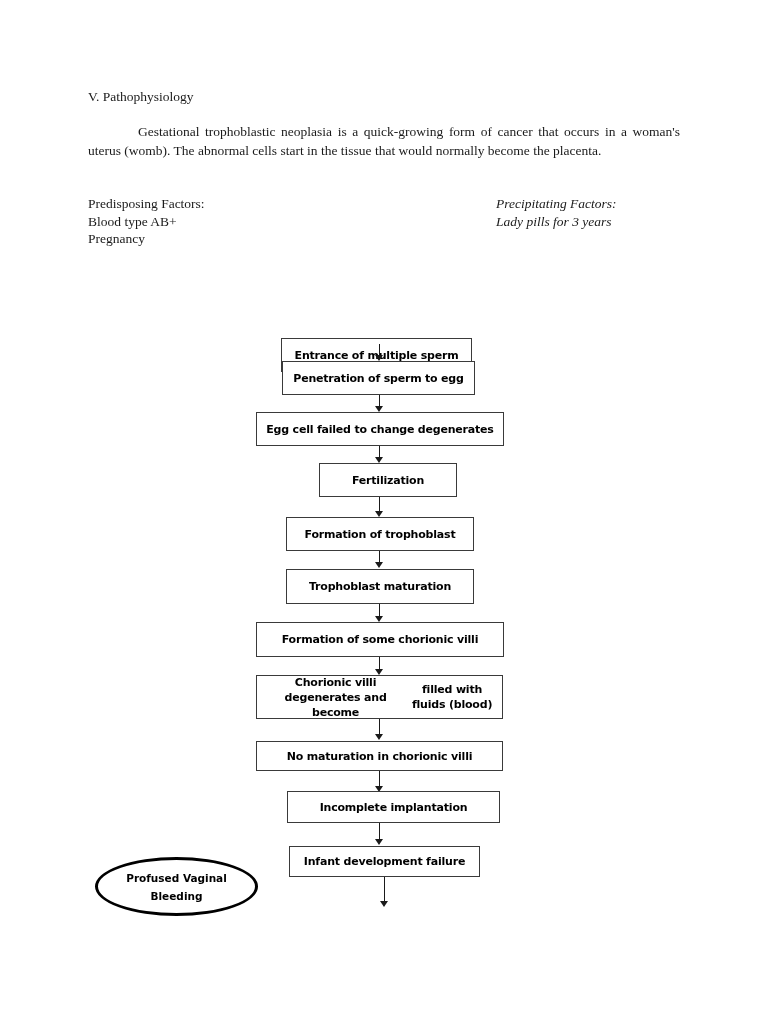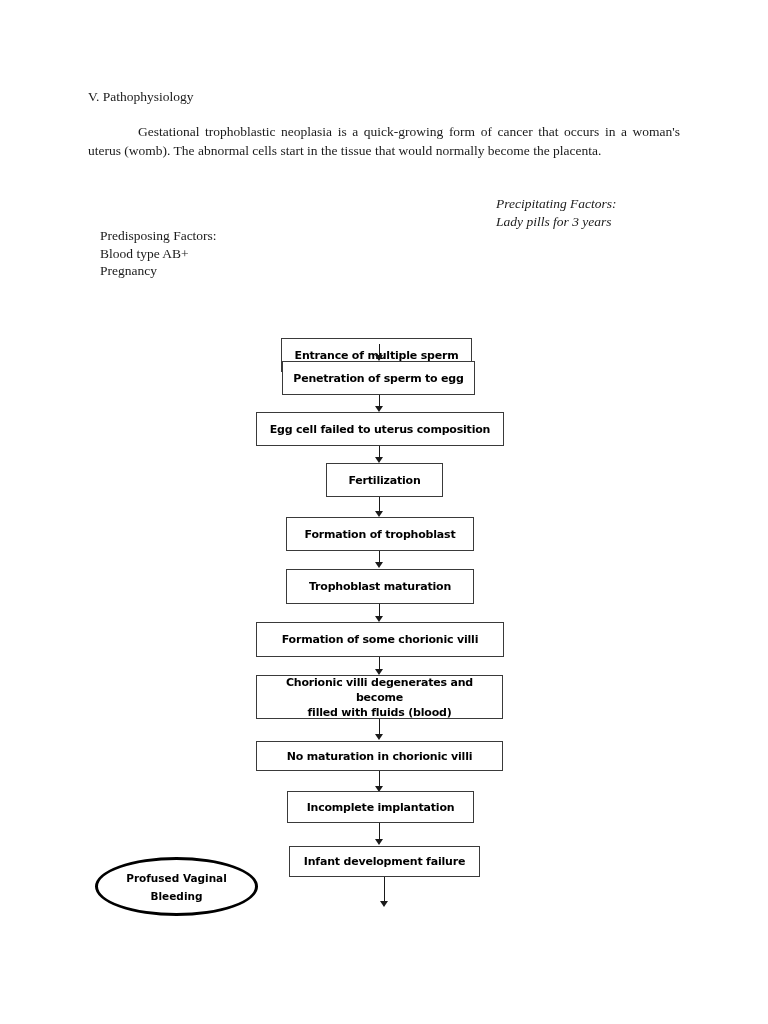--- a/index.html
+++ b/index.html
@@ -36,21 +36,21 @@
     text-align: justify;
     text-indent: 50px;
     hyphens: none;
   }
 
   .factors-col {
     position: absolute;
     font-size: 13.5px;
     line-height: 17.5px;
   }
-  .factors-left  { left: 100px;  top: 195px; margin-top: 32px; }
+  .factors-left  { left: 88px;  top: 195px; }
   .factors-right { left: 496px; top: 195px; font-style: italic; }
   .factors-col div { white-space: nowrap; }
 
   
   .flow {
     position: absolute;
     left: 0;
     top: 0;
     width: 768px;
     height: 1024px;
@@ -141,27 +141,27 @@
       <div class="shaft" style="height:11px;"></div>
       <div class="head" style="top:11px;"></div>
     </div>
 
     <div class="node" style="left:282px; top:361px; width:193px; height:34px;">Penetration of sperm to egg</div>
     <div class="arrow" style="left:379px; top:395px; height:17px;">
       <div class="shaft" style="height:11px;"></div>
       <div class="head" style="top:11px;"></div>
     </div>
 
-    <div class="node" style="left:256px; top:412px; width:248px; height:34px;">Egg cell failed to uterus composition</div>
+    <div class="node" style="left:256px; top:412px; width:248px; height:34px;">Egg cell failed to change degenerates</div>
     <div class="arrow" style="left:379px; top:446px; height:17px;">
       <div class="shaft" style="height:11px;"></div>
       <div class="head" style="top:11px;"></div>
     </div>
 
-    <div class="node" style="left:326px; top:463px; width:117px; height:34px;">Fertilization</div>
+    <div class="node" style="left:319px; top:463px; width:138px; height:34px;">Fertilization</div>
     <div class="arrow" style="left:379px; top:497px; height:20px;">
       <div class="shaft" style="height:14px;"></div>
       <div class="head" style="top:14px;"></div>
     </div>
 
     <div class="node" style="left:286px; top:517px; width:188px; height:34px;">Formation of trophoblast</div>
     <div class="arrow" style="left:379px; top:551px; height:17px;">
       <div class="shaft" style="height:11px;"></div>
       <div class="head" style="top:11px;"></div>
     </div>
@@ -171,36 +171,36 @@
       <div class="shaft" style="height:12px;"></div>
       <div class="head" style="top:12px;"></div>
     </div>
 
     <div class="node" style="left:256px; top:622px; width:248px; height:35px;">Formation of some chorionic villi</div>
     <div class="arrow" style="left:379px; top:657px; height:18px;">
       <div class="shaft" style="height:12px;"></div>
       <div class="head" style="top:12px;"></div>
     </div>
 
-    <div class="node" style="left:256px; top:675px; width:247px; height:44px; flex-direction:column;">
+    <div class="node" style="left:256px; top:675px; width:247px; height:44px; flex-direction:row;">
       <span class="l2">Chorionic villi degenerates and become</span>
       <span class="l2">filled with fluids (blood)</span>
     </div>
     <div class="arrow" style="left:379px; top:719px; height:21px;">
       <div class="shaft" style="height:15px;"></div>
       <div class="head" style="top:15px;"></div>
     </div>
 
     <div class="node" style="left:256px; top:741px; width:247px; height:30px;">No maturation in chorionic villi</div>
     <div class="arrow" style="left:379px; top:771px; height:21px;">
       <div class="shaft" style="height:15px;"></div>
       <div class="head" style="top:15px;"></div>
     </div>
 
-    <div class="node" style="left:287px; top:791px; width:187px; height:32px;">Incomplete implantation</div>
+    <div class="node" style="left:287px; top:791px; width:213px; height:32px;">Incomplete implantation</div>
     <div class="arrow" style="left:379px; top:823px; height:22px;">
       <div class="shaft" style="height:16px;"></div>
       <div class="head" style="top:16px;"></div>
     </div>
 
     <div class="node" style="left:289px; top:846px; width:191px; height:31px;">Infant development failure</div>
     <div class="arrow" style="left:384px; top:877px; height:30px;">
       <div class="shaft" style="height:24px;"></div>
       <div class="head" style="top:24px;"></div>
     </div>

